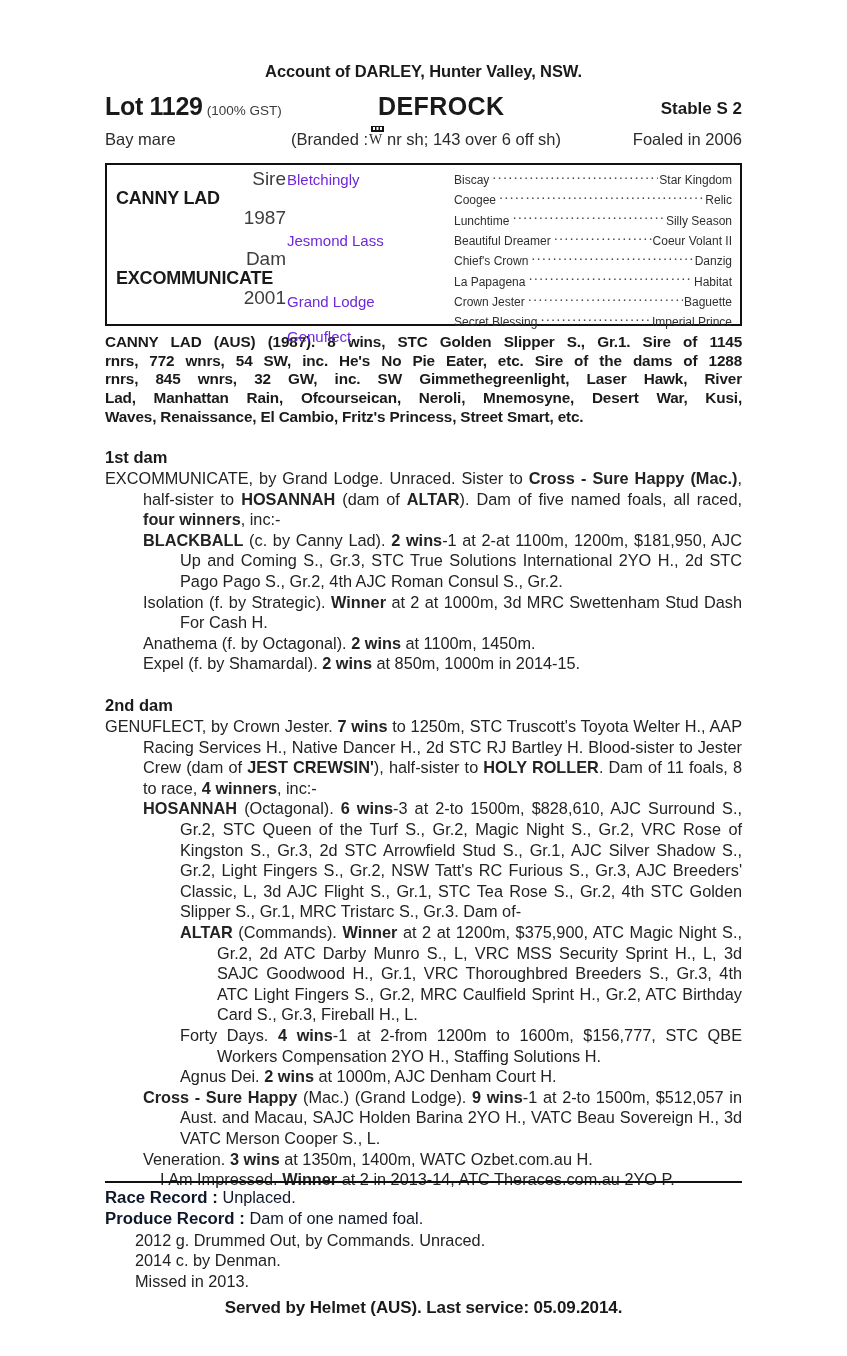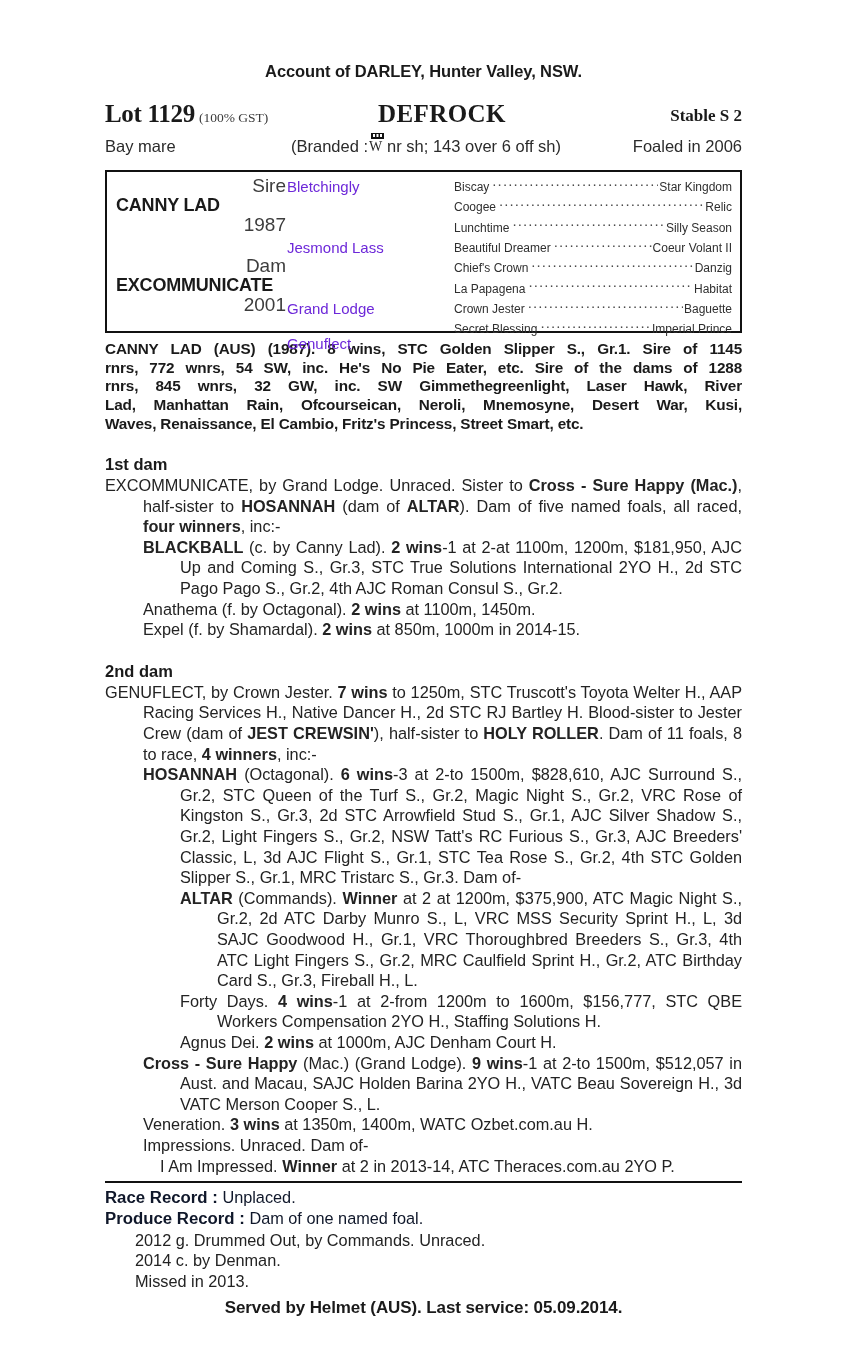--- a/index.html
+++ b/index.html
@@ -29,22 +29,21 @@
     text-align: center;
     font-weight: bold;
     font-size: 16.5px;
     letter-spacing: -0.1px;
     padding-top: 62px;
     line-height: 1.1;
   }
   .lot-row {
     position: relative;
     height: 34px;
-    margin-top: 14px;
-    font-family: Liberation Serif, serif;
+    margin-top: 7px;
   }
   .lot-left {
     position: absolute;
     left: 0;
     bottom: 0;
     white-space: nowrap;
   }
   .lot-label {
     font-weight: bold;
     font-size: 25px;
@@ -348,20 +347,23 @@
   <div class="sec-head">1st dam</div>
 
   <div class="body-text hang1 jn">
     <span>EXCOMMUNICATE, by Grand Lodge. Unraced. Sister to </span><b>Cross - Sure Happy (Mac.)</b><span>, half-sister to </span><b>HOSANNAH</b><span> (dam of </span><b>ALTAR</b><span>). Dam of five named foals, all raced, </span><b>four winners</b><span>, inc:-</span>
   </div>
 
   <div class="body-text hang2 jn">
     <b>BLACKBALL</b><span> (c. by Canny Lad). </span><b>2 wins</b><span>-1 at 2-at 1100m, 1200m, $181,950, AJC Up and Coming S., Gr.3, STC True Solutions International 2YO H., 2d STC Pago Pago S., Gr.2, 4th AJC Roman Consul S., Gr.2.</span>
   </div>
 
+  <div class="body-text hang2 jn">
+    <span>Isolation</span><span> (f. by Strategic). </span><b>Winner</b><span> at 2 at 1000m, 3d MRC Swettenham Stud Dash For Cash H.</span>
+  </div>
 
   <div class="body-text hang2">
     <span>Anathema</span><span> (f. by Octagonal). </span><b>2 wins</b><span> at 1100m, 1450m.</span>
   </div>
 
   <div class="body-text hang2">
     <span>Expel</span><span> (f. by Shamardal). </span><b>2 wins</b><span> at 850m, 1000m in 2014-15.</span>
   </div>
 
   <div class="sec-head">2nd dam</div>
@@ -387,23 +389,20 @@
   </div>
 
   <div class="body-text hang2 jn">
     <b>Cross - Sure Happy</b><span> (Mac.) (Grand Lodge). </span><b>9 wins</b><span>-1 at 2-to 1500m, $512,057 in Aust. and Macau, SAJC Holden Barina 2YO H., VATC Beau Sovereign H., 3d VATC Merson Cooper S., L.</span>
   </div>
 
   <div class="body-text hang2">
     <span>Veneration.</span><span> </span><b>3 wins</b><span> at 1350m, 1400m, WATC Ozbet.com.au H.</span>
   </div>
 
-  <div class="body-text hang2">
-    <span>Impressions. Unraced. Dam of-</span>
-  </div>
 
   <div class="body-text" style="padding-left:55px">
     <span>I Am Impressed.</span><span> </span><b>Winner</b><span> at 2 in 2013-14, ATC Theraces.com.au 2YO P.</span>
   </div>
 
   <div class="footer">
     <div class="rule"></div>
     <div class="rec-line">
       <span class="lbl">Race Record :</span><span> Unplaced.</span>
     </div>

